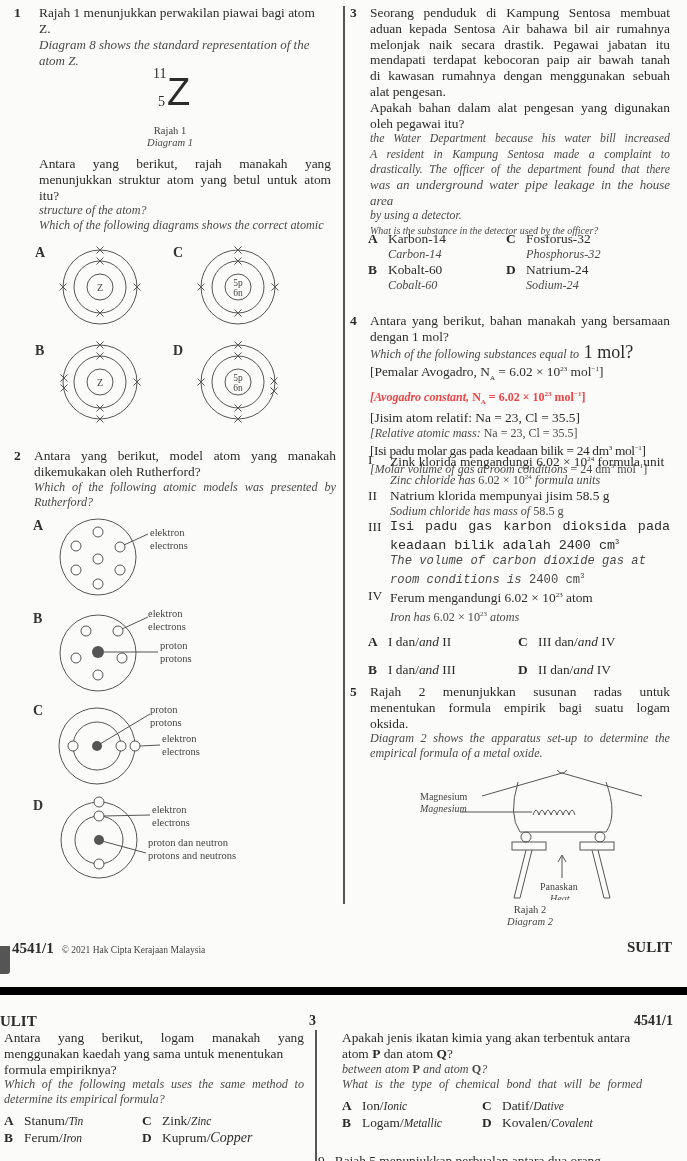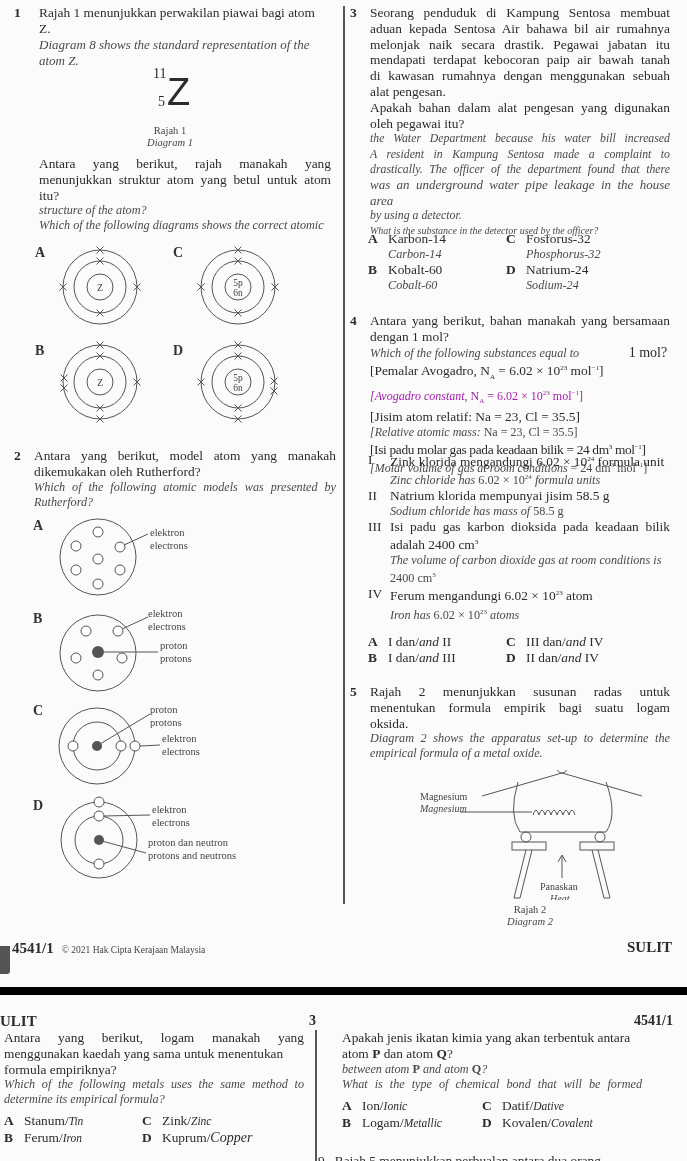--- a/index.html
+++ b/index.html
@@ -294,24 +294,24 @@
           <div class="it" style="padding-left: 20px;">Sodium-24</div>
         </div>
       </div>
     </div>
 
   <div class="abs" style="left:350px; top:313px; width:322px;">
     <span class="abs qnum t" style="left:0; top:0;">4</span>
     <div class="abs t" style="left:20px; top:0; width:300px;">
       <div class="just" style="text-align-last:justify;">Antara yang berikut, bahan manakah yang bersamaan</div>
       <div>dengan 1 mol?</div>
-      <div><span class="it">Which of the following substances equal to</span><span style="font-size:14px;margin-left:46px;"> 1 mol?</span></div>
+      <div><span class="it">Which of the following substances equal to</span><span style="font-size:18px;"> 1 mol?</span></div>
       <div id="q4-constants">
           <div><span>[Pemalar Avogadro, N</span><sub style="font-size: 7px;">A</sub><span> = 6.02 × 10</span><sup style="font-size: 7px;">23</sup><span> mol</span><sup style="font-size: 7px;">−1</sup><span>]</span></div>
-          <div style="font-size: 12px; color: #a21caf; line-height: 15px;"><span style="font-style: italic;">[Avogadro constant, </span><span>N</span><sub style="font-size: 7px;">A</sub><span> = 6.02 × 10</span><sup style="font-size: 7px;">23</sup><span> mol</span><sup style="font-size: 7px;">−1</sup><span>]</span></div>
+          <div style="font-size: 12px; color: #ef4444; line-height: 15px; font-weight: bold;"><span style="font-style: italic;">[Avogadro constant, </span><span>N</span><sub style="font-size: 7px;">A</sub><span> = 6.02 × 10</span><sup style="font-size: 7px;">23</sup><span> mol</span><sup style="font-size: 7px;">−1</sup><span>]</span></div>
           <div><span>[Jisim atom relatif: Na = 23, Cl = 35.5]</span></div>
           <div style="font-size: 12px; color: rgb(74, 74, 74); line-height: 15px;"><span style="font-style: italic;">[Relative atomic mass:</span><span> Na = 23, Cl = 35.5]</span></div>
           <div style="letter-spacing: -0.35px;"><span>[Isi padu molar gas pada keadaan bilik = 24 dm</span><sup style="font-size: 7px;">3</sup><span> mol</span><sup style="font-size: 7px;">−1</sup><span>]</span></div>
           <div style="font-size: 12px; color: rgb(74, 74, 74); line-height: 15px;"><span style="font-style: italic;">[Molar volume of gas at room conditions</span><span> = 24 dm</span><sup style="font-size: 7px;">3</sup><span> mol</span><sup style="font-size: 7px;">−1</sup><span>]</span></div>
         </div>
     </div>
   </div>
   <div class="abs t" style="left:368px; top:452px; width:302px;" id="q4-statements">
       <div style="display: flex;">
         <span style="width: 22px; flex: 0 0 22px;">I</span>
@@ -322,35 +322,35 @@
       </div>
       <div style="display: flex;">
         <span style="width: 22px; flex: 0 0 22px;">II</span>
         <div style="flex: 1 1 0%;">
           <div class="just"><span>Natrium klorida mempunyai jisim 58.5 g</span></div>
           <div class="it"><span>Sodium chloride has mass of</span><span style="font-style: normal;"> 58.5 g</span></div>
         </div>
       </div>
       <div style="display: flex;">
         <span style="width: 22px; flex: 0 0 22px;">III</span>
-        <div style="flex: 1 1 0%;">
+        <div style="flex: 1 1 0%; font-family: Liberation Mono, monospace;">
           <div class="just"><span>Isi padu gas karbon dioksida pada keadaan bilik adalah 2400 cm</span><sup style="font-size: 7px;">3</sup></div>
           <div class="it"><span>The volume of carbon dioxide gas at room conditions is</span><span style="font-style: normal; margin-top: 12px;"> 2400 cm</span><sup style="font-size: 7px; font-style: normal;">3</sup></div>
         </div>
       </div>
       <div style="display: flex;">
         <span style="width: 22px; flex: 0 0 22px;">IV</span>
         <div style="flex: 1 1 0%;">
           <div class="just"><span>Ferum mengandungi 6.02 × 10</span><sup style="font-size: 7px;">23</sup><span> atom</span></div>
           <div class="it"><span>Iron has</span><span style="font-style: normal;"> 6.02 × 10</span><sup style="font-size: 7px; font-style: normal;">23</sup><span> atoms</span></div>
         </div>
       </div>
     </div>
   <div class="abs t" style="left:368px; top:634px; width:300px;" id="q4-options">
-      <div style="display: grid; grid-template-columns: 138px 150px;">
+      <div style="display: grid; grid-template-columns: 138px 150px; gap: 12px;">
         <div><span class="opt-letter">A</span><span>I dan/</span><span style="font-style: italic;">and</span><span> II</span></div>
         <div><span class="opt-letter">C</span><span>III dan/</span><span style="font-style: italic;">and</span><span> IV</span></div>
         <div><span class="opt-letter">B</span><span>I dan/</span><span style="font-style: italic;">and</span><span> III</span></div>
         <div><span class="opt-letter">D</span><span>II dan/</span><span style="font-style: italic;">and</span><span> IV</span></div>
       </div>
     </div>
 
   <div class="abs" style="left:350px; top:684px; width:322px;">
     <span class="abs qnum t" style="left:0; top:0;">5</span>
     <div class="abs t" style="left:20px; top:0; width:300px;">

